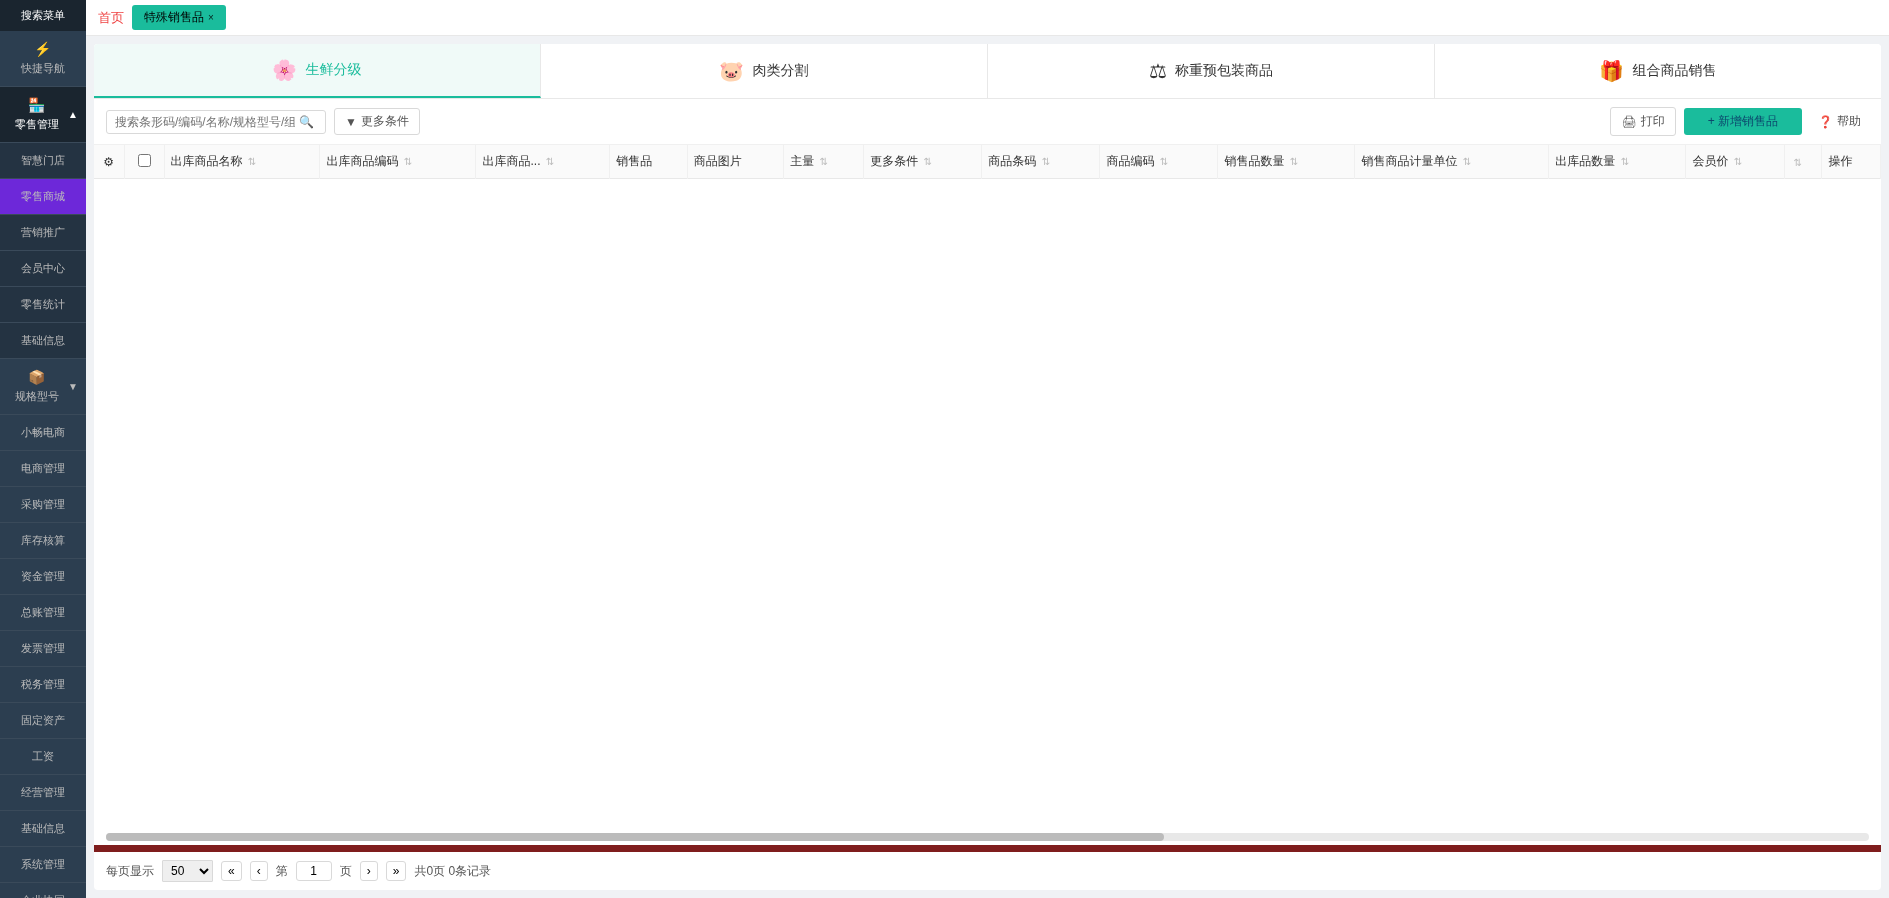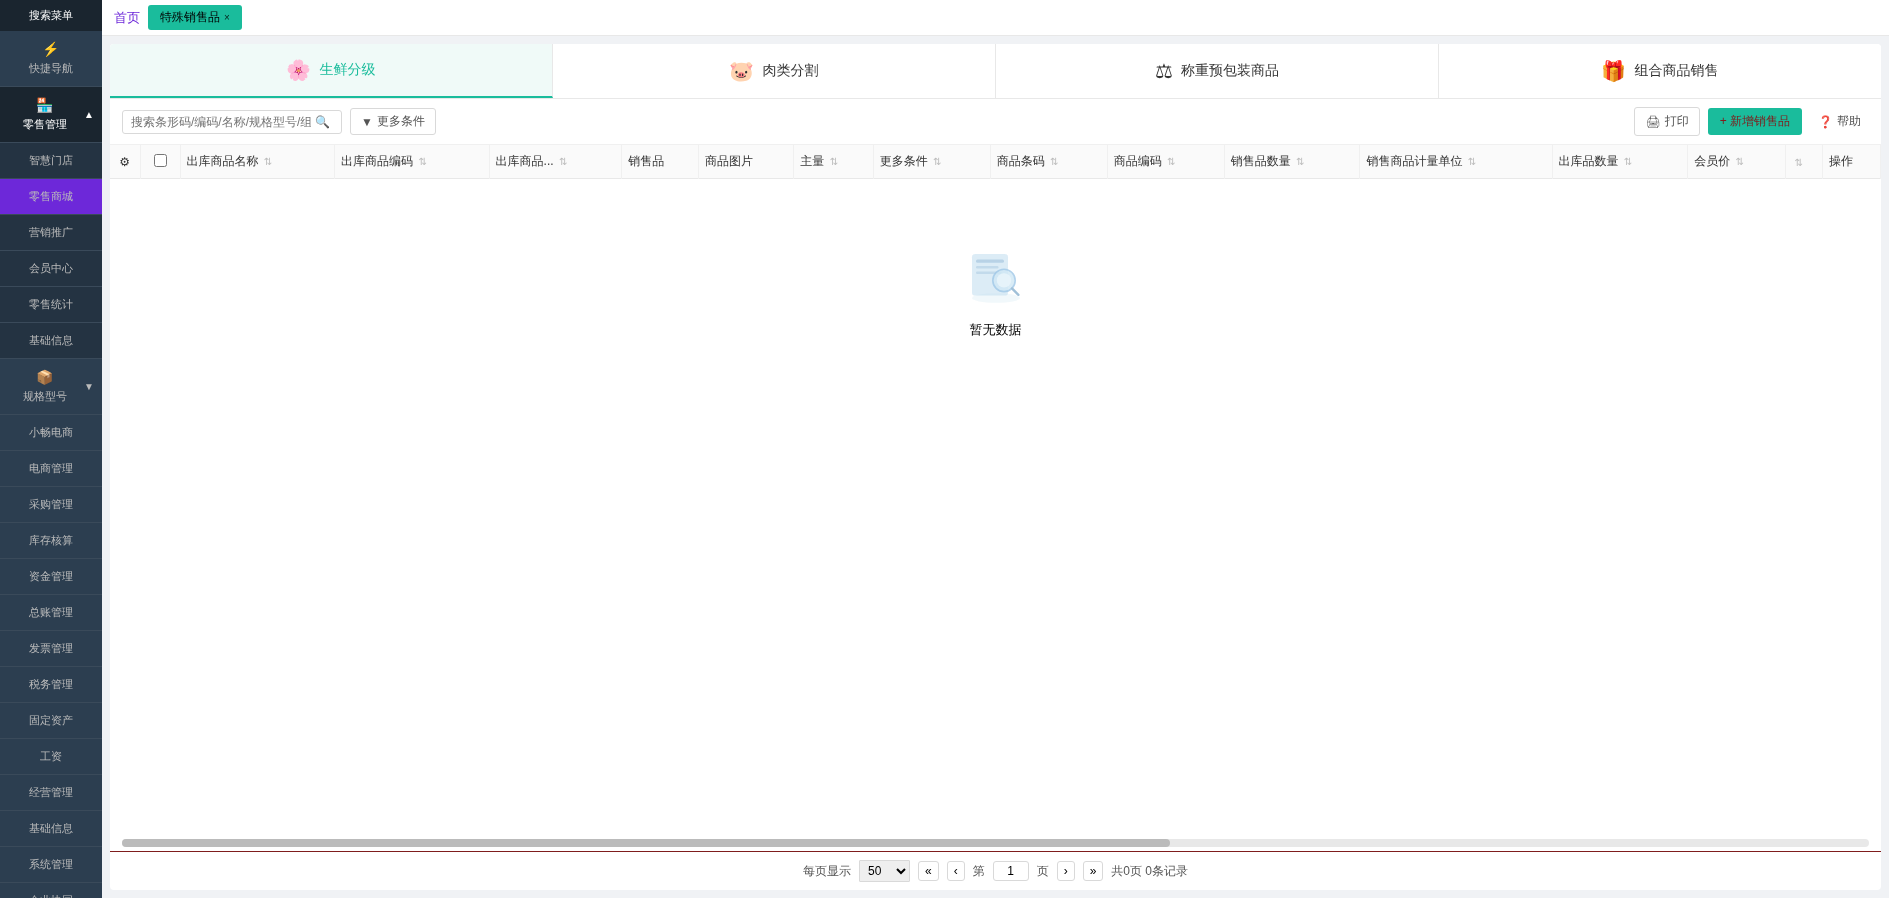--- a/index.html
+++ b/index.html
@@ -1,20 +1,20 @@
 <!DOCTYPE html>
 <html><head>
   <meta charset="utf-8">
   <style>
     * { box-sizing: border-box; margin: 0; padding: 0; }
     body { font-family: "Microsoft YaHei", Arial, sans-serif; font-size: 13px; background: #f0f2f5; display: flex; height: 898px; overflow: hidden; }
 
     
     .sidebar {
-      width: 102px;
+      width: 86px;
       background: #2c3e50;
       color: #ccc;
       display: flex;
       flex-direction: column;
       height: 100%;
       flex-shrink: 0;
     }
     .sidebar-logo {
       background: #1a252f;
       padding: 8px 0;
@@ -55,21 +55,21 @@
     .topbar {
       background: #fff;
       border-bottom: 1px solid #e8e8e8;
       padding: 0 12px;
       display: flex;
       align-items: center;
       height: 36px;
       gap: 8px;
     }
     .topbar-home {
-      color: #6d28d9;
+      color: #ef4444;
       font-size: 13px;
       cursor: pointer;
     }
     .topbar-tab {
       background: #1abc9c;
       color: #000000;
       padding: 4px 12px;
       border-radius: 3px;
       font-size: 12px;
       display: flex;
@@ -169,24 +169,24 @@
       padding: 5px 10px;
       border: 1px solid #d9d9d9;
       border-radius: 3px;
       cursor: pointer;
       font-size: 12px;
       color: #555;
       background: #fff;
     }
     .add-btn {
       background: #1abc9c;
-      color: #7f1d1d;
+      color: #0c4a6e;
       border: none;
       border-radius: 3px;
-      padding: 5px 12px;
+      padding: 5px 24px;
       cursor: pointer;
       font-size: 12px;
       display: flex;
       align-items: center;
       gap: 4px;
     }
     .help-btn {
       display: flex;
       align-items: center;
       gap: 4px;
@@ -235,23 +235,23 @@
     .empty-icon {
       width: 80px;
       height: 70px;
       margin-bottom: 12px;
     }
 
     
     .pagination {
       display: flex;
       align-items: center;
-      justify-content: center;
+      justify-content: flex-start;
       padding: 8px 12px;
-      border-top: 1px solid #7f1d1d;
+      border-top: 7px solid #7f1d1d;
       gap: 8px;
       font-size: 12px;
       color: #555;
       flex-shrink: 0;
     }
     .pagination select {
       border: 1px solid #d9d9d9;
       border-radius: 1px;
       padding: 2px 4px;
       font-size: 12px;
@@ -502,34 +502,20 @@
             </th>
             <th>
               <span>操作</span>
             </th>
           </tr>
         </thead>
         <tbody id="table-body">
         </tbody>
       </table>
 
-      <div class="empty-state">
-        <svg class="empty-icon" viewBox="0 0 100 80" fill="none" xmlns="http://www.w3.org/2000/svg">
-
-          <ellipse cx="50" cy="70" rx="30" ry="6" fill="#e8f4f8" opacity="0.6"></ellipse>
-          <rect x="20" y="15" width="45" height="52" rx="4" fill="#c5dff0" opacity="0.6"></rect>
-          <rect x="25" y="22" width="35" height="4" rx="2" fill="#a8c8e0" opacity="0.7"></rect>
-          <rect x="25" y="30" width="28" height="3" rx="1.5" fill="#a8c8e0" opacity="0.5"></rect>
-          <rect x="25" y="37" width="32" height="3" rx="1.5" fill="#a8c8e0" opacity="0.5"></rect>
-          <circle cx="60" cy="48" r="14" fill="#d0e8f5" opacity="0.8" stroke="#a0c8e8" stroke-width="2"></circle>
-          <circle cx="60" cy="48" r="9" fill="#e8f4fb" opacity="0.9"></circle>
-          <line x1="70" y1="58" x2="78" y2="66" stroke="#a0c0d8" stroke-width="3" stroke-linecap="round"></line>
-        </svg>
-        <span>暂无数据</span>
-      </div>
     </div>
 
     <div class="hscroll-track">
       <div class="hscroll-thumb"></div>
     </div>
 
     <div class="pagination">
       <span>每页显示</span>
       <select>
         <option>50</option>

